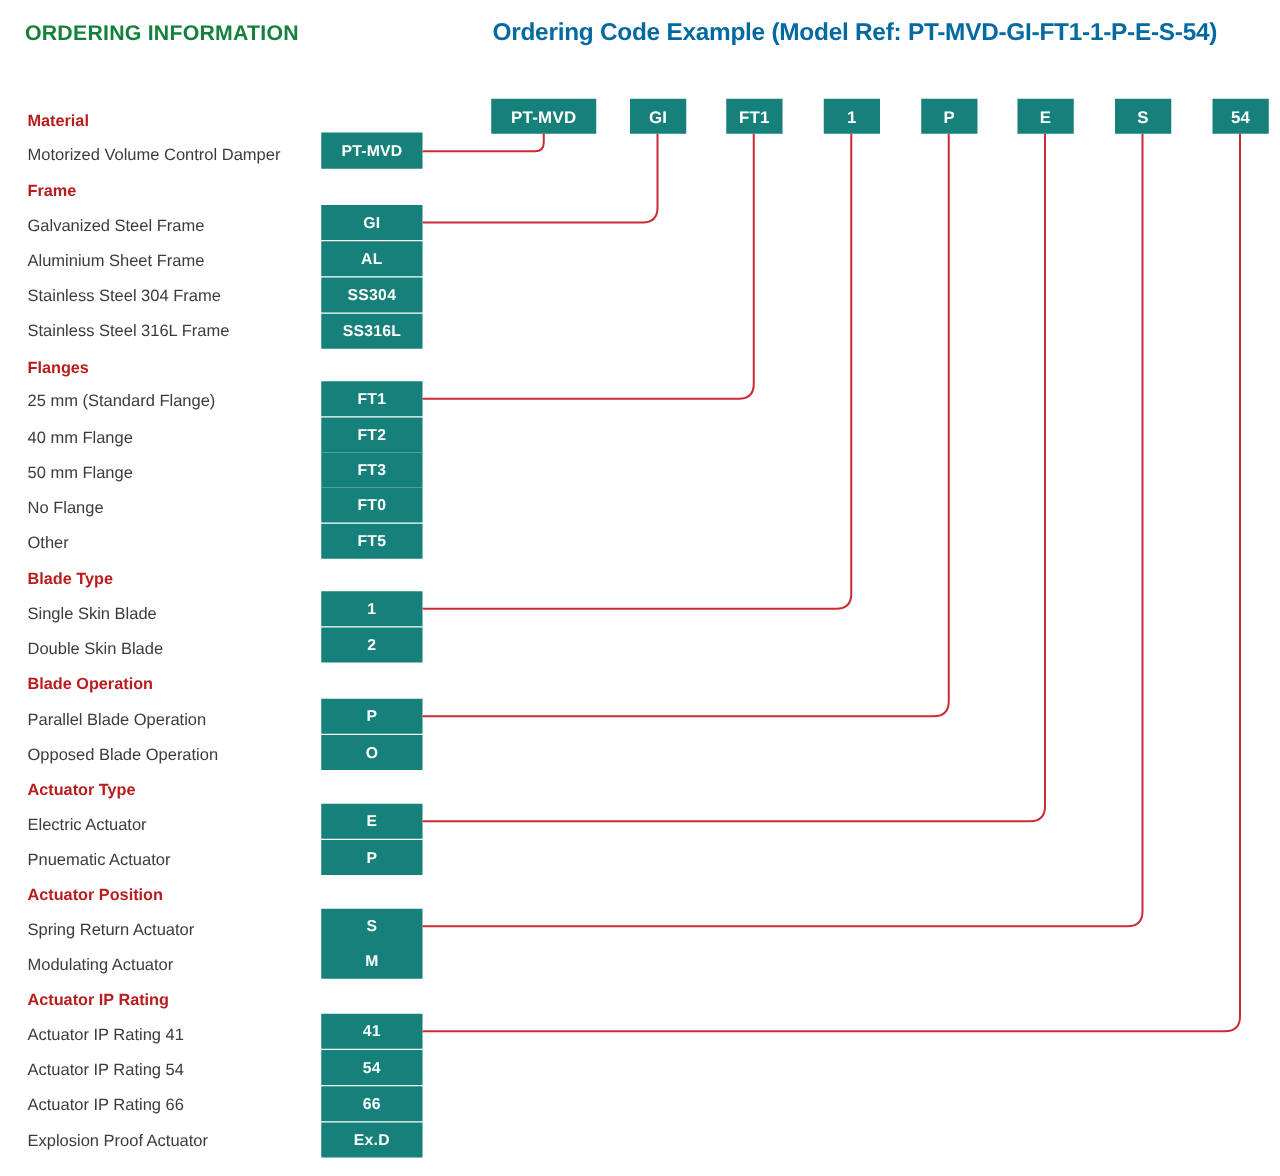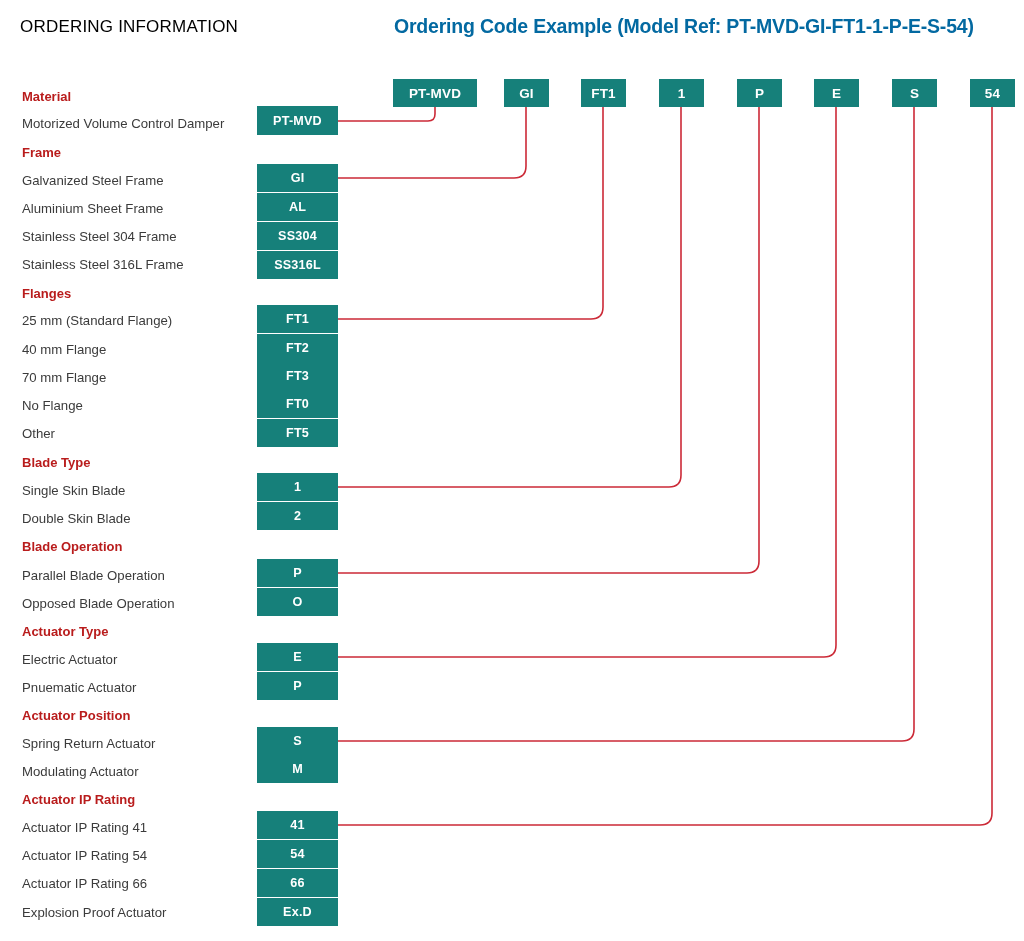--- a/index.html
+++ b/index.html
@@ -19,23 +19,23 @@
     background: #ffffff;
     overflow: hidden;
   }
 
   
   .hdr-left {
     position: absolute;
     left: 20px;
     top: 17px;
     font-size: 17px;
-    font-weight: normal;
+    font-weight: bold;
     letter-spacing: 0.2px;
-    color: #000000;
+    color: #15803d;
     white-space: nowrap;
   }
   .hdr-right {
     position: absolute;
     left: 394px;
     top: 15px;
     font-size: 19.5px;
     font-weight: bold;
     letter-spacing: -0.2px;
     color: #0369a1;
@@ -156,21 +156,21 @@
       <div class="opt-label" style="top: 202px;">Aluminium Sheet Frame</div>
       <div class="opt-label" style="top: 230px;">Stainless Steel 304 Frame</div>
       <div class="opt-label" style="top: 258px;">Stainless Steel 316L Frame</div>
       <div class="chip" style="top: 164px; height: 28px;">GI</div>
       <div class="chip" style="top: 193px; height: 28px;">AL</div>
       <div class="chip" style="top: 222px; height: 28px;">SS304</div>
       <div class="chip" style="top: 251px; height: 28px;">SS316L</div>
       <div class="group-head" style="top: 287px;">Flanges</div>
       <div class="opt-label" style="top: 314px;">25 mm (Standard Flange)</div>
       <div class="opt-label" style="top: 343px;">40 mm Flange</div>
-      <div class="opt-label" style="top: 371px;">70 mm Flange</div>
+      <div class="opt-label" style="top: 371px;">50 mm Flange</div>
       <div class="opt-label" style="top: 399px;">No Flange</div>
       <div class="opt-label" style="top: 427px;">Other</div>
       <div class="chip" style="top: 305px; height: 28px;">FT1</div>
       <div class="chip" style="top: 334px; height: 28px;">FT2</div>
       <div class="chip" style="top: 362px; height: 28px;">FT3</div>
       <div class="chip" style="top: 390px; height: 28px;">FT0</div>
       <div class="chip" style="top: 419px; height: 28px;">FT5</div>
       <div class="group-head" style="top: 456px;">Blade Type</div>
       <div class="opt-label" style="top: 484px;">Single Skin Blade</div>
       <div class="opt-label" style="top: 512px;">Double Skin Blade</div>

